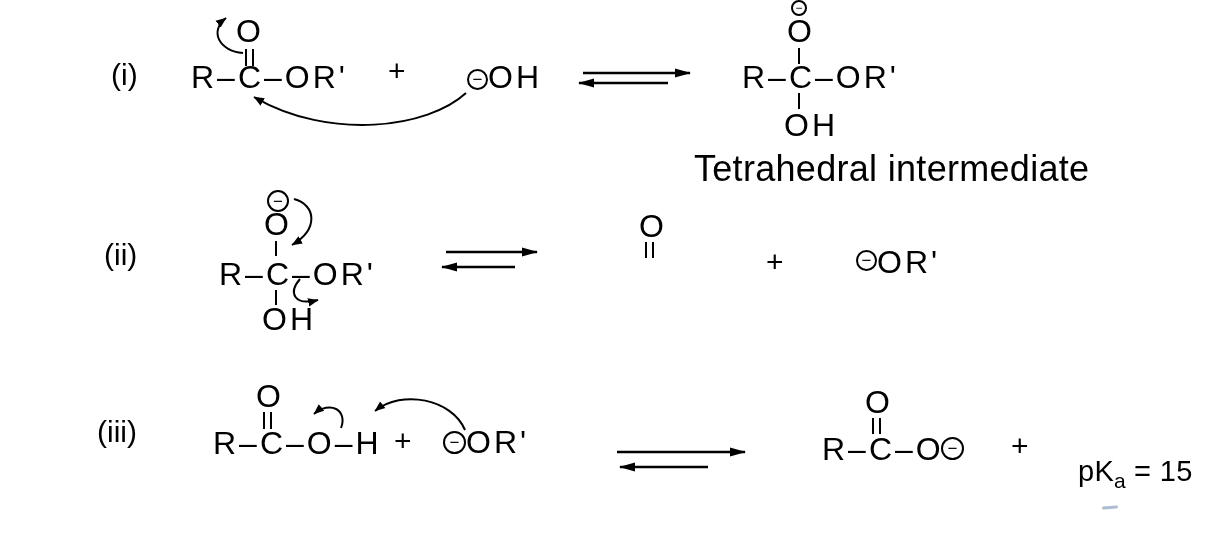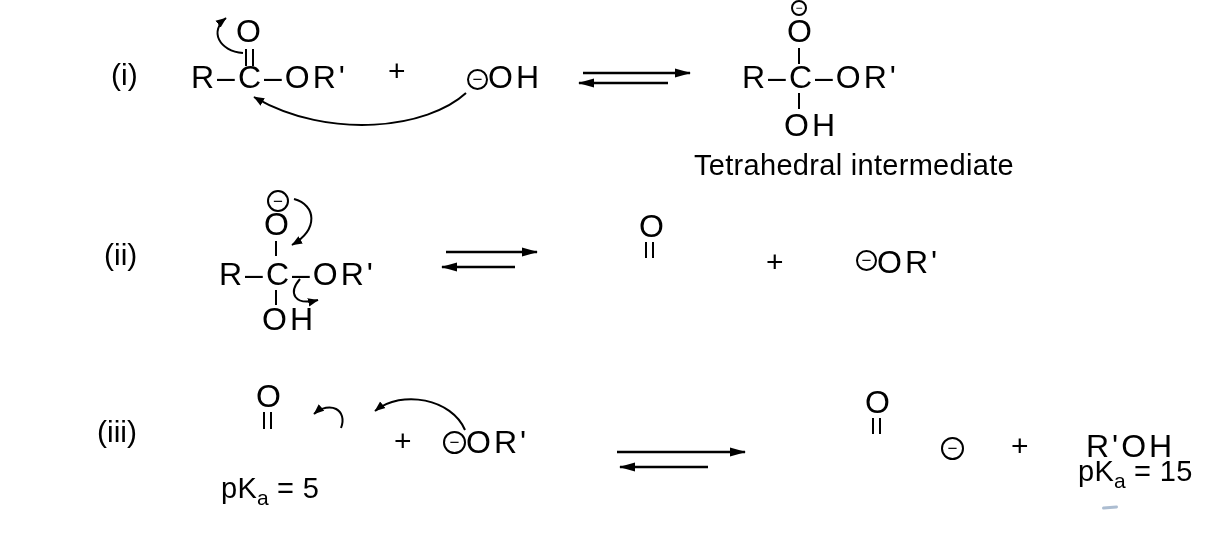--- a/index.html
+++ b/index.html
@@ -3,21 +3,21 @@
 <meta charset="utf-8">
 <style>
   html,body{margin:0;padding:0;background:#ffffff;}
   #canvas{
     position:relative;width:1211px;height:545px;background:#ffffff;
     overflow:hidden;font-family:"Liberation Sans",sans-serif;color:#000;
   }
   .t{position:absolute;color:#000;white-space:pre;}
   .f{font-size:32px;line-height:1;letter-spacing:3px;}          
   .lbl{font-size:30px;line-height:1;}                            
-  .cap{font-size:29px;line-height:1;letter-spacing:0.3px;}       
+  .cap{font-size:36px;line-height:1;letter-spacing:0.3px;}       
   .plus{font-size:30px;line-height:1;}
   .pka{font-size:29px;line-height:1;letter-spacing:0.3px;}
   .pka sub{font-size:21px;letter-spacing:0;}
   .bond-v{position:absolute;width:0;border-left:2px solid #000;} 
   .bond-d{position:absolute;width:9px;box-sizing:border-box;     
           border-left:2px solid #000;border-right:2px solid #000;}
   .chg{position:absolute;box-sizing:border-box;width:21px;height:21px;
        border:2px solid #000;border-radius:50%;display:flex;align-items:center;
        justify-content:center;font-size:17px;line-height:1;}
   .artifact{position:absolute;width:16px;height:3px;border-radius:2px;
@@ -70,38 +70,38 @@
 
   <div class="chg" style="left:856px;top:250px">
     <span>−</span>
   </div>
   <div class="t f" style="left:877px;top:246px">OR'</div>
 
   <div class="t lbl" style="left:97px;top:417px">(iii)</div>
 
   <div class="t f" style="left:256px;top:380px">O</div>
   <div class="bond-d" style="left:263px;top:412px;height:17px"></div>
-  <div class="t pka" style="left:221px;top:474px"><span>pK</span><sub>a</sub><span> = 5</span></div>
+  <div class="t f" style="left:213px;top:427px">R–C–O–H</div>
 
   <div class="t plus" style="left:394px;top:426px">+</div>
 
   <div class="chg" style="left:443px;top:431px;width:23px;height:23px">
     <span>−</span>
   </div>
   <div class="t f" style="left:466px;top:426px">OR'</div>
 
   <div class="t f" style="left:865px;top:386px">O</div>
   <div class="bond-d" style="left:872px;top:418px;height:16px"></div>
+  <div class="t f" style="left:822px;top:433px">R–C–O</div>
   <div class="chg" style="left:941px;top:437px;width:23px;height:23px">
     <span>−</span>
   </div>
 
   <div class="t plus" style="left:1011px;top:431px">+</div>
 
-  <div class="t f" style="left:1086px;top:430px">R'OH</div>
   <div class="t pka" style="left:1078px;top:457px"><span>pK</span><sub>a</sub><span> = 15</span></div>
   <div class="artifact" style="left:1102px;top:506px;background:#9db1c9"></div>
 
   <svg class="overlay" width="1211" height="545" viewBox="0 0 1211 545">
     <defs>
       <marker id="eqh" markerUnits="userSpaceOnUse" markerWidth="17" markerHeight="12" refX="15" refY="5.5" orient="auto-start-reverse">
         <path d="M0,1 L16,5.5 L0,10 Z" fill="#000"></path>
       </marker>
       <marker id="cvh" markerUnits="userSpaceOnUse" markerWidth="12" markerHeight="10" refX="10" refY="4.75" orient="auto-start-reverse">
         <path d="M0,0.5 L10.5,4.75 L0,9 Z" fill="#000"></path>

